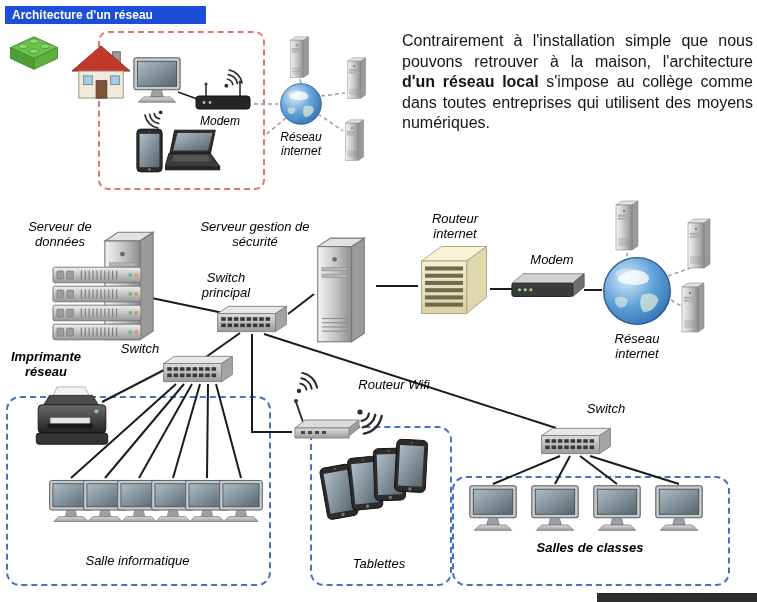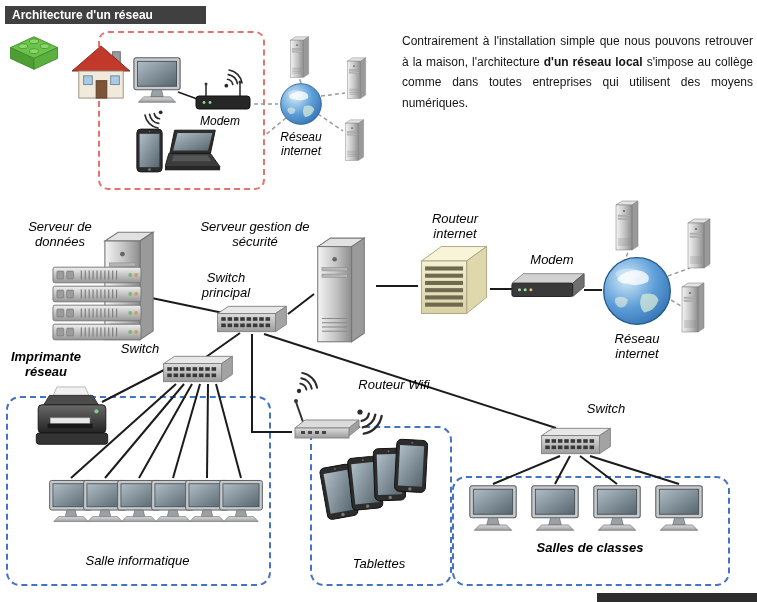--- a/index.html
+++ b/index.html
@@ -1,19 +1,19 @@
 <!DOCTYPE html>
 <html><head>
 <meta charset="utf-8">
 <style>
   html,body{margin:0;padding:0;}
   body{width:757px;height:602px;background:#ffffff;font-family:"Liberation Sans",sans-serif;position:relative;overflow:hidden;}
-  .title-bar{position:absolute;left:5px;top:6px;width:194px;height:18px;background:#404040;color:#ffffff;
+  .title-bar{position:absolute;left:5px;top:6px;width:194px;height:18px;background:#1d4ed8;color:#ffffff;
              font-size:12px;font-weight:bold;line-height:18px;padding-left:7px;z-index:5;}
-  .intro{position:absolute;left:402px;top:31px;width:351px;font-size:12px;line-height:20.5px;
+  .intro{position:absolute;left:402px;top:31px;width:351px;font-size:16px;line-height:20.5px;
          text-align:justify;color:#151515;z-index:5;}
   .dashed-box{position:absolute;border-radius:14px;z-index:1;background:transparent;}
   .blue{border:2px dashed #4472c4;}
   .red{border:2px dashed #e4736e;border-radius:10px;}
   svg.diagram{position:absolute;left:0;top:0;z-index:2;}
   .lbl{position:absolute;font-style:italic;font-size:13px;line-height:15px;color:#000000;text-align:center;z-index:4;}
   .sm{font-size:12px;line-height:14px;}
   .footer-bar{position:absolute;left:597px;top:593px;width:160px;height:9px;background:#2d2d2d;z-index:5;}
 </style>
 </head>

